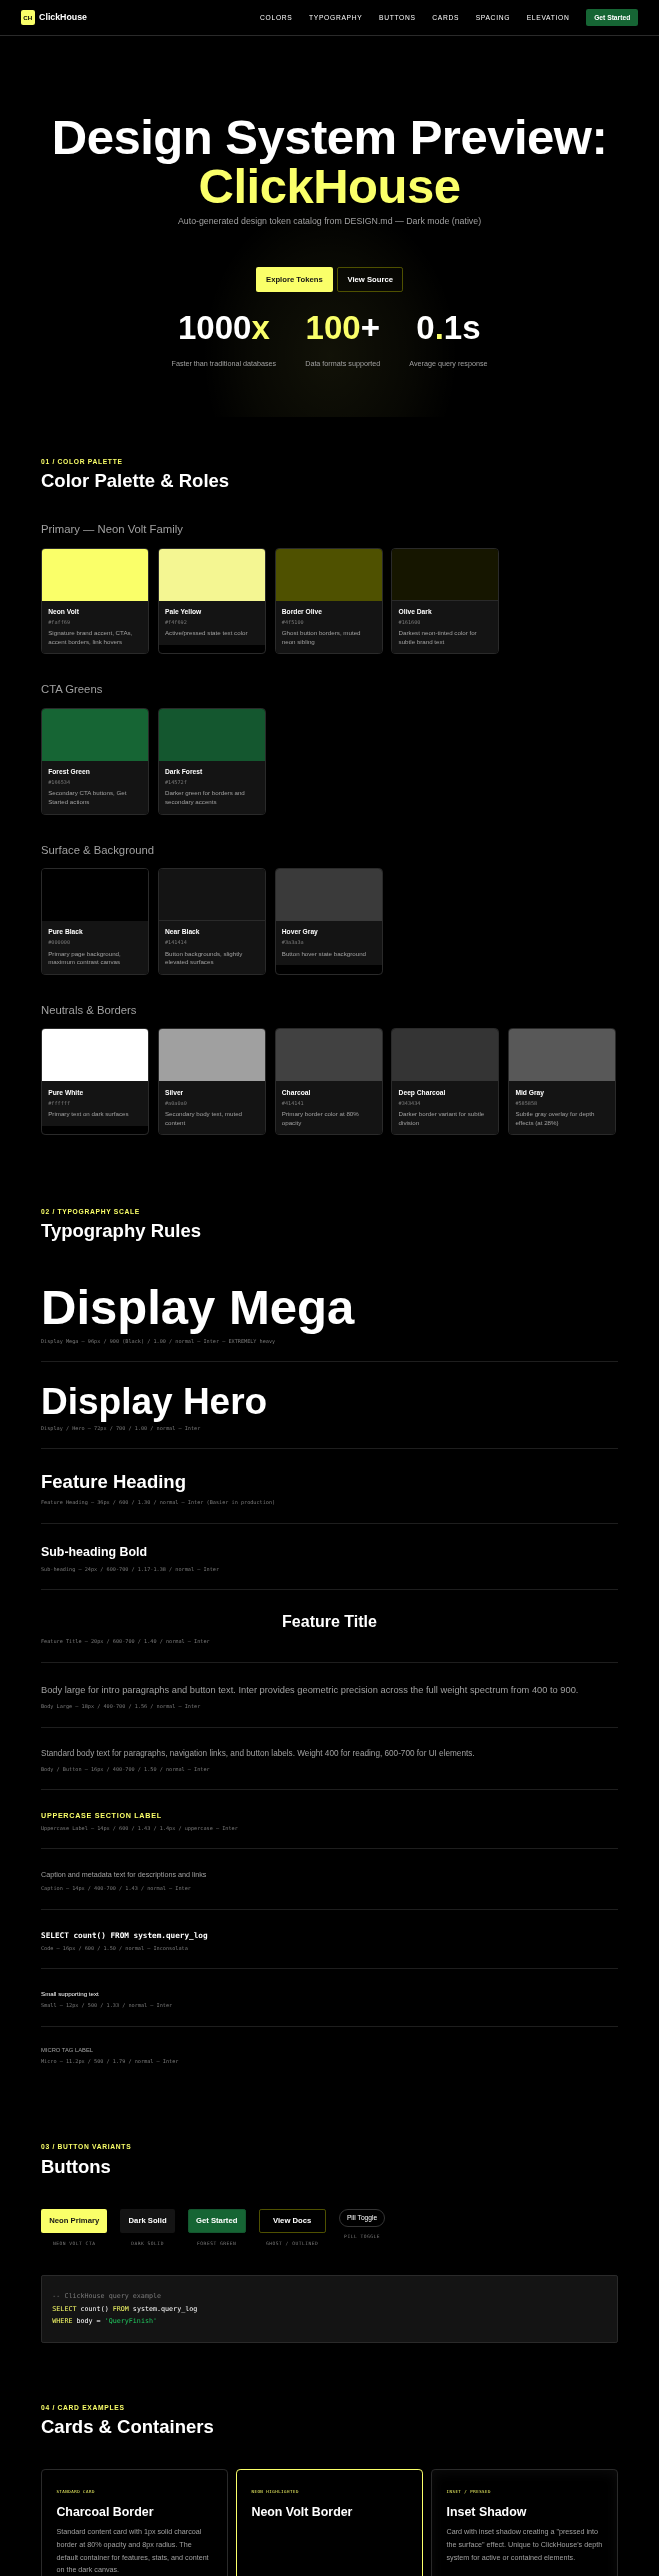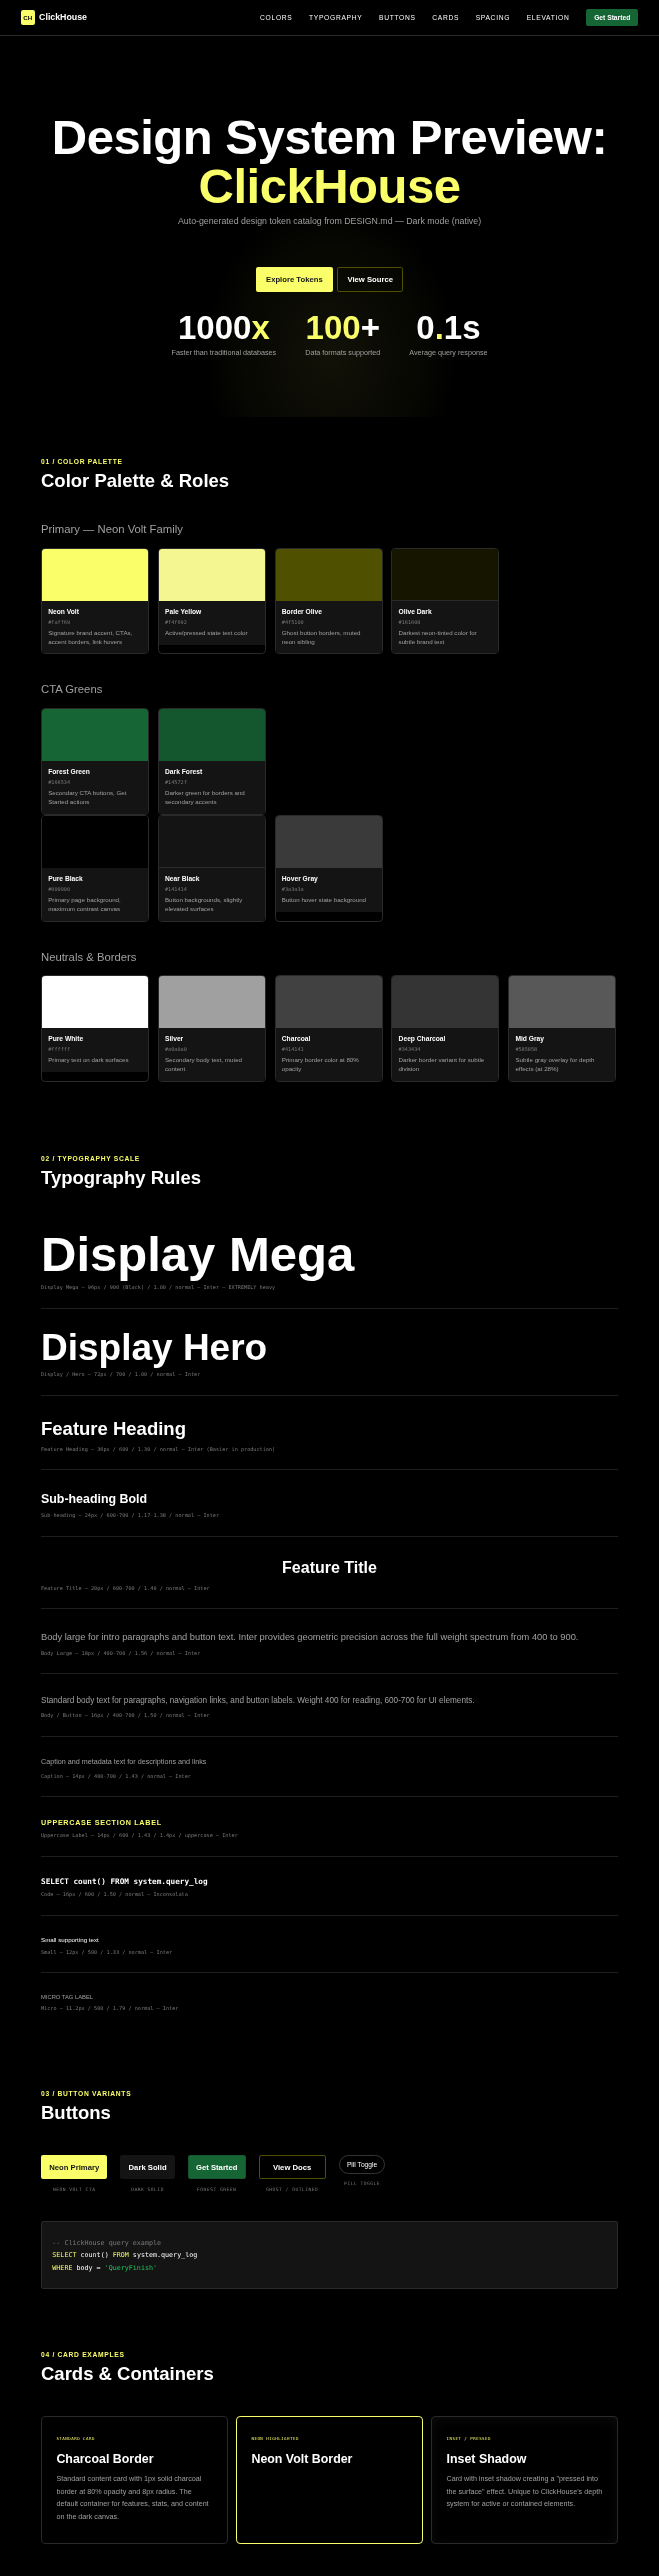--- a/index.html
+++ b/index.html
@@ -24,21 +24,21 @@
   .hero-btns { position: relative; margin-top: 41px; display: flex; justify-content: center; gap: 4.1px; }
   .btn { font-size: 7.7px; font-weight: 600; padding: 0 9.3px; height: 25px; border-radius: 2.1px; border: 0.5px solid transparent; font-family: "Liberation Sans", sans-serif; cursor: pointer; }
   .btn-neon { background: #faff69; color: #151515; }
   .btn-ghost { background: transparent; border-color: #4f5100; color: #fff; }
   .btn-dark { background: #141414; color: #fff; }
   .btn-green { background: #166534; color: #fff; border-color: #14572f; }
   .btn-pill { background: #000; color: #fff; border: 0.5px solid #343434; border-radius: 5151px; height: 21.6px; font-size: 7.2px; font-weight: 500; }
   .stats { position: relative; margin-top: 17.5px; display: flex; justify-content: center; gap: 29px; }
   .stat-num { font-size: 33px; font-weight: 700; line-height: 1.1; }
   .stat-num .y { color: #faff69; }
-  .stat-label { color: #a0a0a0; font-size: 7.2px; margin-top: 2px; }
+  .stat-label { color: #a0a0a0; font-size: 7.2px; margin-top: 13px; }
 
   
   .section { padding: 41px 41px 20.6px; }
   .sec-label { color: #faff69; font-size: 6.7px; font-weight: 600; letter-spacing: 0.7px; text-transform: uppercase; }
   .sec-title { font-size: 18.5px; font-weight: 700; margin-top: 5.2px; }
   .group-title { color: #a0a0a0; font-size: 11.3px; font-weight: 500; margin: 29px 0 12.4px; }
   .group-title.first { margin-top: 31px; }
 
   .swatch-row { display: flex; gap: 8.8px; flex-wrap: wrap; }
   .swatch { width: 108px; border: 0.5px solid #2a2a2a; border-radius: 4.1px; overflow: hidden; background: #000; }
@@ -187,20 +187,21 @@
     <div class="swatch">
         <div class="swatch-color" style="background:#14572f"></div>
         <div class="swatch-info">
           <div class="swatch-name">Dark Forest</div>
           <div class="swatch-hex mono">#14572f</div>
           <div class="swatch-desc">Darker green for borders and secondary accents</div>
         </div>
       </div>
   </div>
 
+  <h3 class="group-title">Surface &amp; Background</h3>
   <div class="swatch-row">
     <div class="swatch">
         <div class="swatch-color" style="background:#000000"></div>
         <div class="swatch-info">
           <div class="swatch-name">Pure Black</div>
           <div class="swatch-hex mono">#000000</div>
           <div class="swatch-desc">Primary page background, maximum contrast canvas</div>
         </div>
       </div>
     <div class="swatch">
@@ -292,26 +293,26 @@
       </div>
     <div class="type-row">
         <div class="t-bodyl">Body large for intro paragraphs and button text. Inter provides geometric precision across the full weight spectrum from 400 to 900.</div>
         <div class="type-meta mono">Body Large — 18px / 400-700 / 1.56 / normal — Inter</div>
       </div>
     <div class="type-row">
         <div class="t-body">Standard body text for paragraphs, navigation links, and button labels. Weight 400 for reading, 600-700 for UI elements.</div>
         <div class="type-meta mono">Body / Button — 16px / 400-700 / 1.50 / normal — Inter</div>
       </div>
     <div class="type-row">
+        <div class="t-upper">UPPERCASE SECTION LABEL</div>
+        <div class="type-meta mono">Uppercase Label — 14px / 600 / 1.43 / 1.4px / uppercase — Inter</div>
+      </div>
+    <div class="type-row">
         <div class="t-cap">Caption and metadata text for descriptions and links</div>
         <div class="type-meta mono">Caption — 14px / 400-700 / 1.43 / normal — Inter</div>
-      </div>
-    <div class="type-row">
-        <div class="t-upper">UPPERCASE SECTION LABEL</div>
-        <div class="type-meta mono">Uppercase Label — 14px / 600 / 1.43 / 1.4px / uppercase — Inter</div>
       </div>
     <div class="type-row">
         <div class="t-code">SELECT count() FROM system.query_log</div>
         <div class="type-meta mono">Code — 16px / 600 / 1.50 / normal — Inconsolata</div>
       </div>
     <div class="type-row">
         <div class="t-small">Small supporting text</div>
         <div class="type-meta mono">Small — 12px / 500 / 1.33 / normal — Inter</div>
       </div>
     <div class="type-row" style="border-bottom:none">

